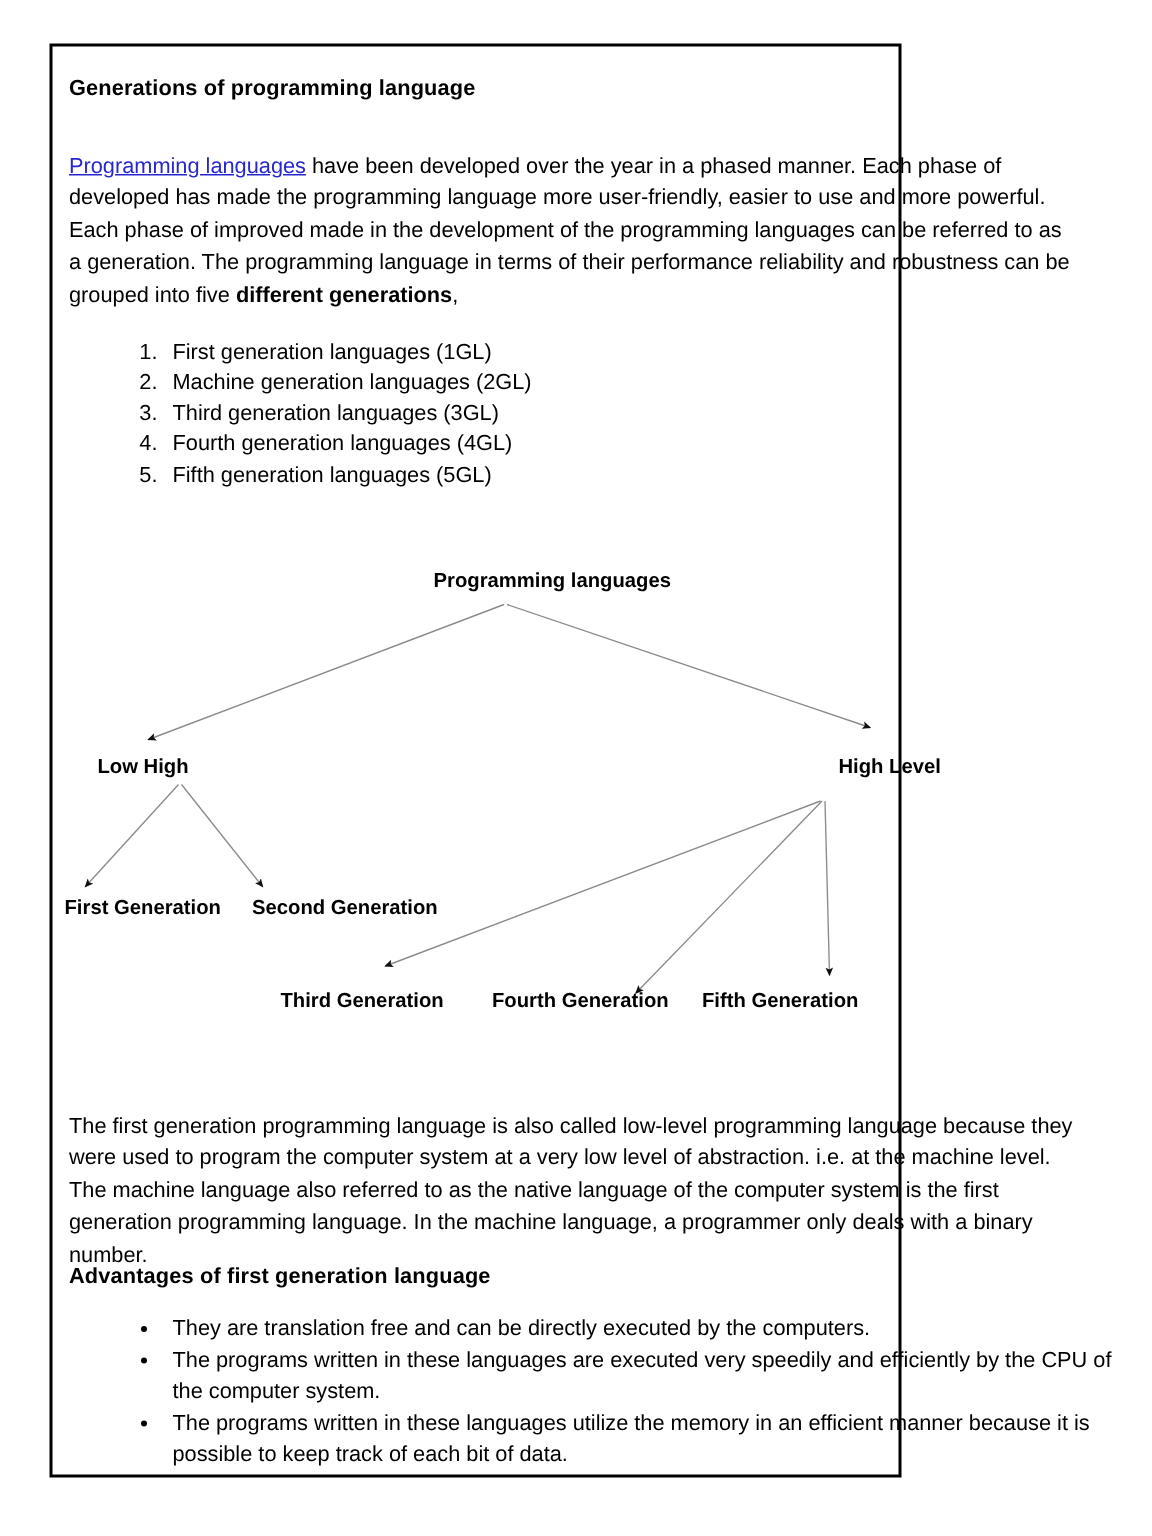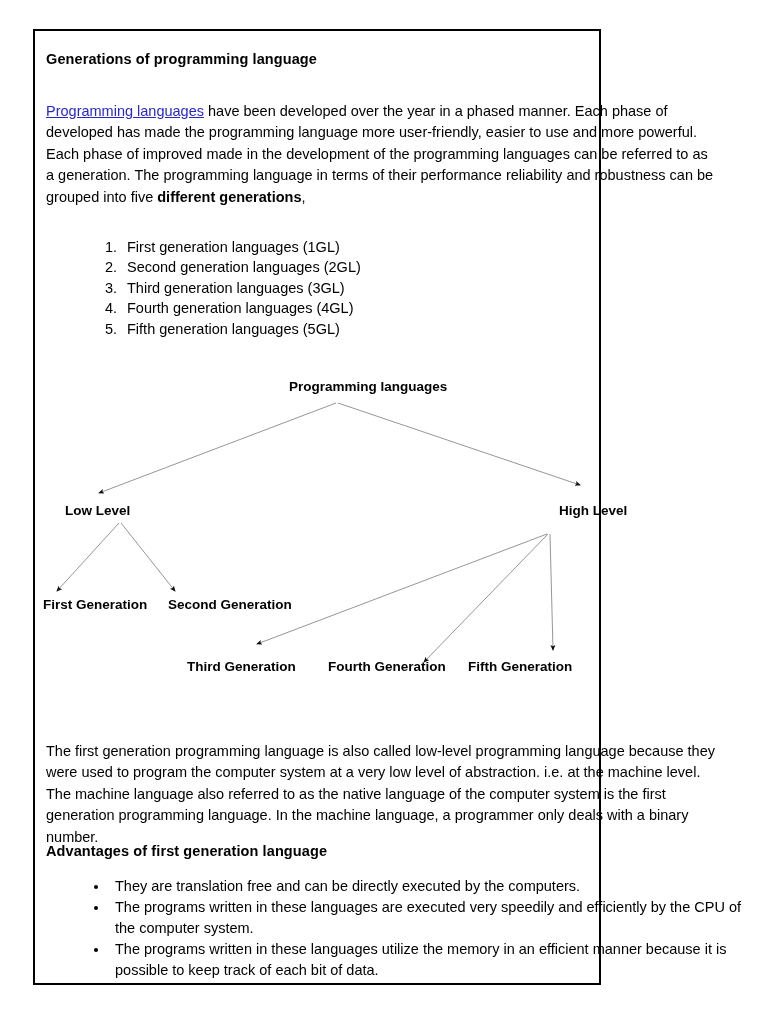--- a/index.html
+++ b/index.html
@@ -50,21 +50,21 @@
     color: #2727cf;
     text-decoration: underline;
   }
   .bold {
     font-weight: bold;
   }
   ol.gen-list {
     position: absolute;
     left: 46px;
     top: 194px;
-    margin: 12px;
+    margin: 0;
     padding: 0 0 0 28px;
     font-size: 14.5px;
     line-height: 20.4px;
     list-style-type: decimal;
   }
   ol.gen-list li {
     padding-left: 6px;
   }
   
   .diagram {
@@ -131,21 +131,21 @@
 <body>
 
 <div class="page">
 
   <h1 class="doc-title">Generations of programming language</h1>
 
   <p class="para intro-para"><a class="inline-link" href="#">Programming languages</a><span> have been developed over the year in a phased manner. Each phase of developed has made the programming language more user-friendly, easier to use and more powerful. Each phase of improved made in the development of the programming languages can be referred to as a generation. The programming language in terms of their performance reliability and robustness can be grouped into five </span><span class="bold">different generations</span><span>,</span></p>
 
   <ol class="gen-list">
     <li>First generation languages (1GL)</li>
-    <li>Second generation languages (2GL)</li>
+    <li>Machine generation languages (2GL)</li>
     <li>Third generation languages (3GL)</li>
     <li>Fourth generation languages (4GL)</li>
     <li>Fifth generation languages (5GL)</li>
   </ol>
 
   <div class="diagram">
     <svg width="700" height="320" viewBox="0 0 700 320">
       <defs>
         <marker id="arrowhead" markerWidth="7" markerHeight="7" refX="5.5" refY="3" orient="auto" markerUnits="strokeWidth">
           <path d="M0,0.2 L6.5,3 L0,5.8 L1.4,3 Z" fill="#111111"></path>
@@ -161,21 +161,21 @@
       <line x1="86" y1="162" x2="140" y2="230" stroke="#8a8a8a" stroke-width="0.9" marker-end="url(#arrowhead)"></line>
 
       <line x1="512" y1="173" x2="222" y2="283" stroke="#8a8a8a" stroke-width="0.9" marker-end="url(#arrowhead)"></line>
 
       <line x1="513" y1="173" x2="389" y2="301" stroke="#8a8a8a" stroke-width="0.9" marker-end="url(#arrowhead)"></line>
 
       <line x1="515" y1="173" x2="518" y2="289" stroke="#8a8a8a" stroke-width="0.9" marker-end="url(#arrowhead)"></line>
     </svg>
 
     <span class="node-label node-root">Programming languages</span>
-    <span class="node-label node-low">Low Level</span>
+    <span class="node-label node-low">Low High</span>
     <span class="node-label node-high">High Level</span>
     <span class="node-label node-first">First Generation</span>
     <span class="node-label node-second">Second  Generation</span>
     <span class="node-label node-third">Third  Generation</span>
     <span class="node-label node-fourth">Fourth Generation</span>
     <span class="node-label node-fifth">Fifth Generation</span>
   </div>
 
 
   <p class="para body-first-gen">The first generation programming language is also called low-level programming language because they were used to program the computer system at a very low level of abstraction. i.e. at the machine level. The machine language also referred to as the native language of the computer system is the first generation programming language. In the machine language, a programmer only deals with a binary number.</p>

